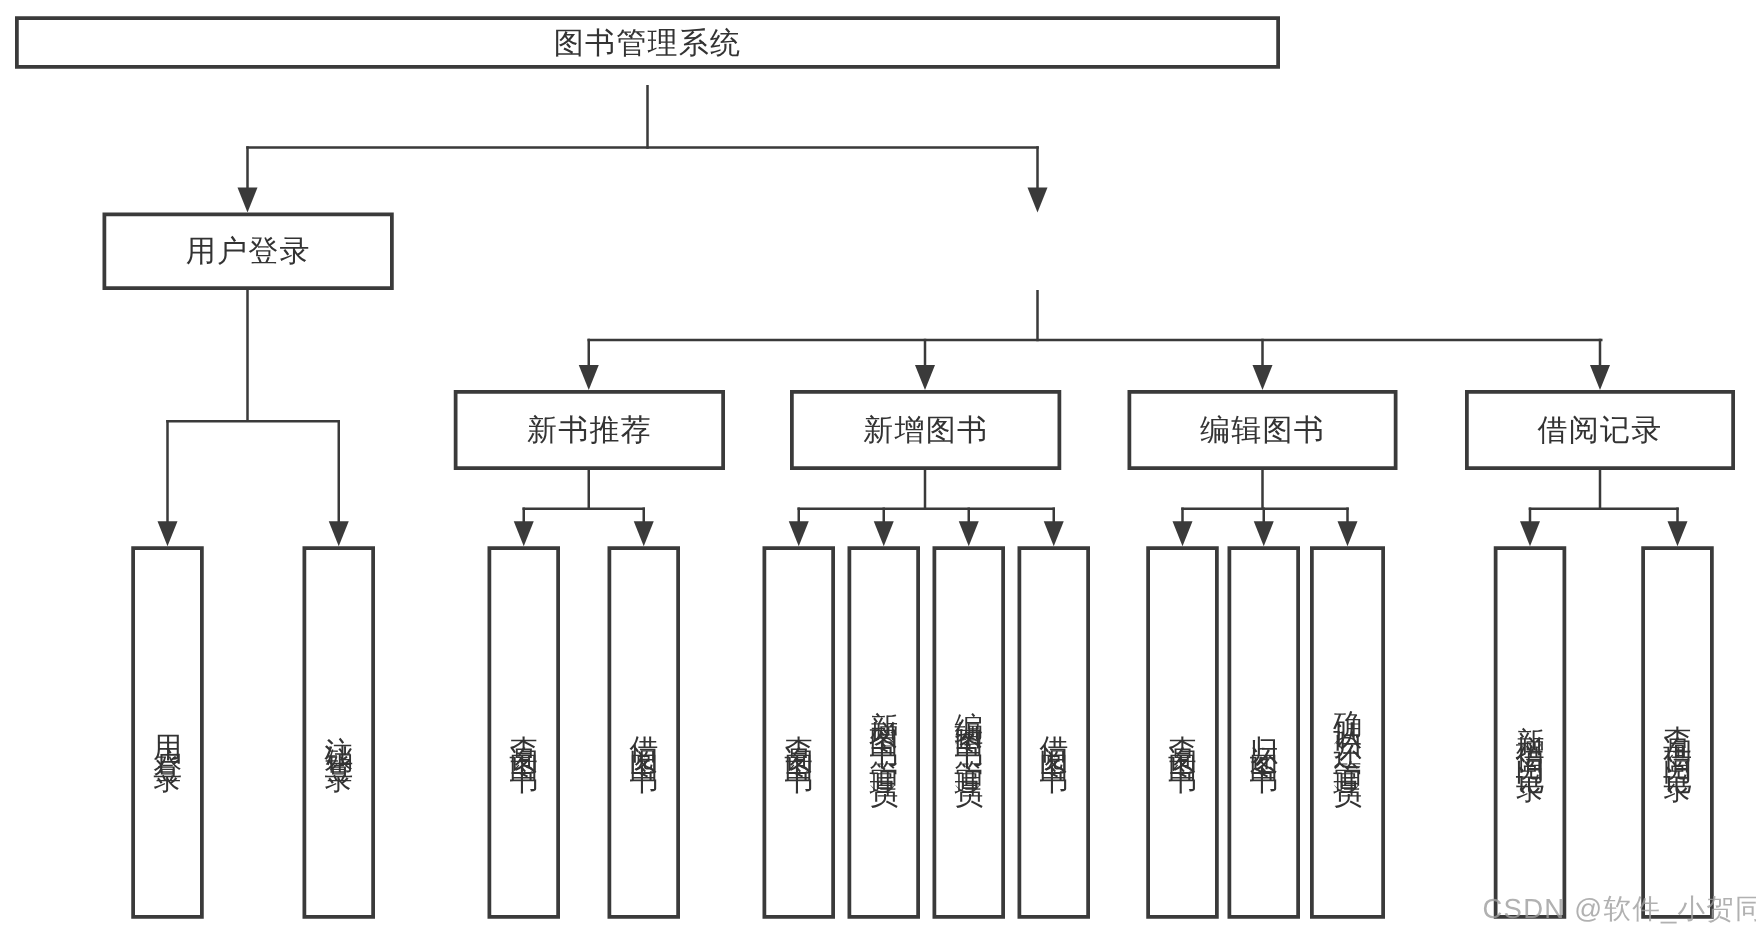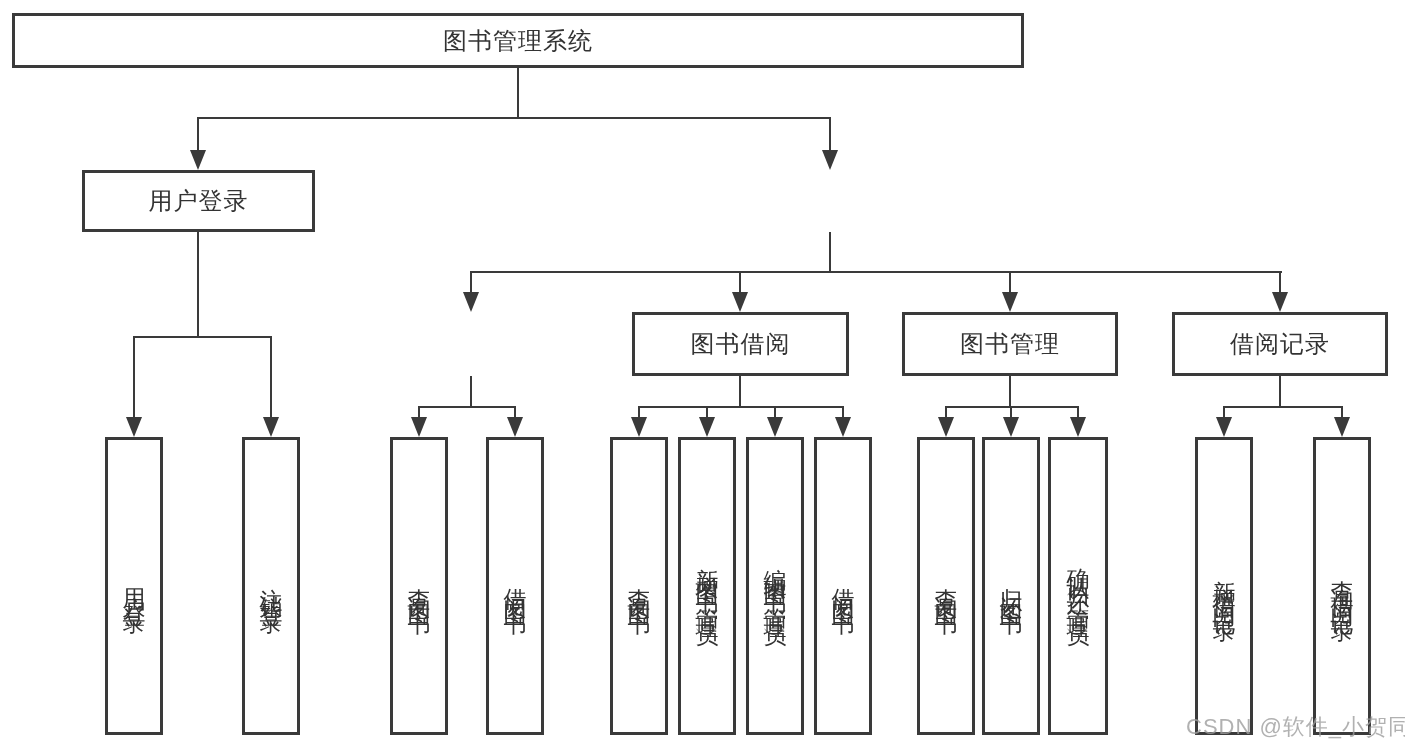--- a/index.html
+++ b/index.html
@@ -25,21 +25,21 @@
   .watermark{
     position:absolute;left:1186px;top:712px;font-size:22px;
     color:rgba(158,158,158,0.8);letter-spacing:1px;white-space:nowrap;
   }
 </style>
 </head>
 <body>
 
 <div class="canvas">
 
-  <div class="box h" style="left:12px;top:13px;width:1012px;height:55px">
+  <div class="box h" style="left:12px;top:13px;width:1012px;height:42px">
     <span>图书管理系统</span>
   </div>
 
   <div class="line" style="left:517px;top:68px;width:2px;height:51px"></div>
   <div class="line" style="left:197px;top:117px;width:634px;height:2px"></div>
   <div class="line" style="left:197px;top:117px;width:2px;height:35px"></div>
   <div class="arrow" style="left:190px;top:150px"></div>
   <div class="line" style="left:829px;top:117px;width:2px;height:35px"></div>
   <div class="arrow" style="left:822px;top:150px"></div>
 
@@ -58,25 +58,28 @@
   <div class="line" style="left:470px;top:271px;width:812px;height:2px"></div>
   <div class="line" style="left:470px;top:271px;width:2px;height:23px"></div>
   <div class="arrow" style="left:463px;top:292px"></div>
   <div class="line" style="left:739px;top:271px;width:2px;height:23px"></div>
   <div class="arrow" style="left:732px;top:292px"></div>
   <div class="line" style="left:1009px;top:271px;width:2px;height:23px"></div>
   <div class="arrow" style="left:1002px;top:292px"></div>
   <div class="line" style="left:1279px;top:271px;width:2px;height:23px"></div>
   <div class="arrow" style="left:1272px;top:292px"></div>
 
+  <div class="box h" style="left:363px;top:312px;width:217px;height:64px">
+    <span>新书推荐</span>
+  </div>
   <div class="box h" style="left:632px;top:312px;width:217px;height:64px">
-    <span>图书借阅</span>
+    <span>新增图书</span>
   </div>
   <div class="box h" style="left:902px;top:312px;width:216px;height:64px">
-    <span>图书管理</span>
+    <span>编辑图书</span>
   </div>
   <div class="box h" style="left:1172px;top:312px;width:216px;height:64px">
     <span>借阅记录</span>
   </div>
 
   <div class="line" style="left:470px;top:376px;width:2px;height:32px"></div>
   <div class="line" style="left:418px;top:406px;width:98px;height:2px"></div>
   <div class="line" style="left:418px;top:406px;width:2px;height:13px"></div>
   <div class="arrow" style="left:411px;top:417px"></div>
   <div class="line" style="left:514px;top:406px;width:2px;height:13px"></div>

